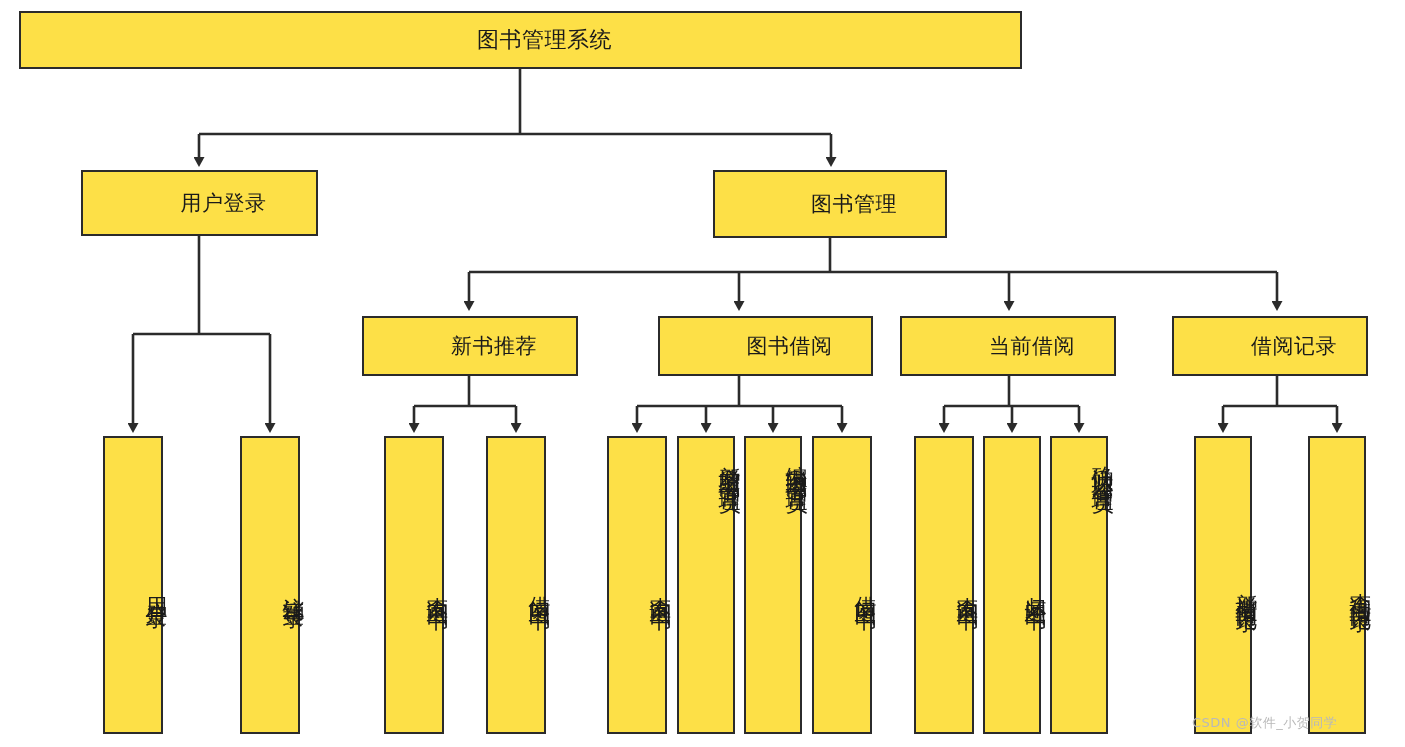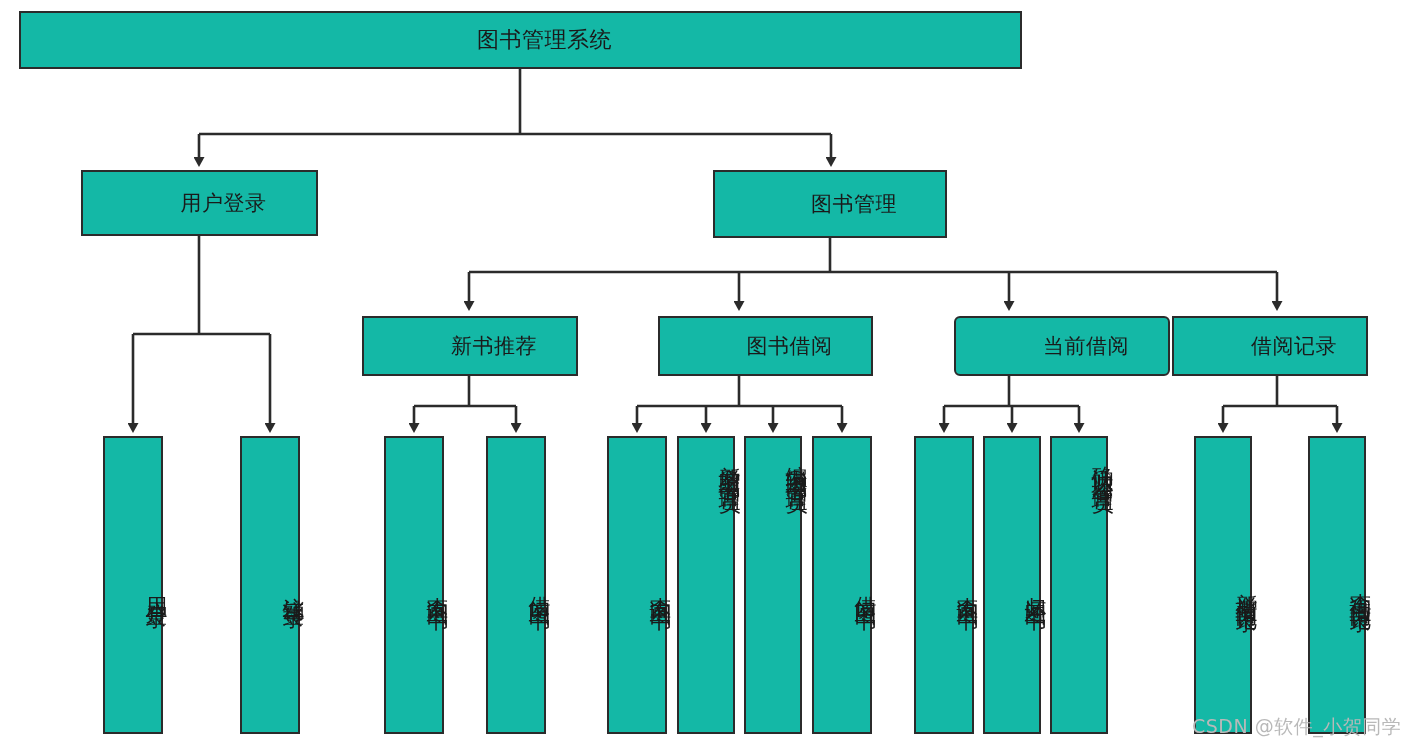--- a/index.html
+++ b/index.html
@@ -22,21 +22,21 @@
     position: absolute;
     left: 0;
     top: 0;
     width: 1405px;
     height: 747px;
     pointer-events: none;
   }
   .node {
     position: absolute;
     box-sizing: border-box;
-    background: #14b8a6;
+    background: #fde047;
     border: 2px solid #2b2b2b;
     display: flex;
     align-items: center;
     justify-content: center;
     color: #1a1a1a;
     line-height: 1.0;
     padding-left: 48px;
   }
   .node .lbl {
     display: block;
@@ -62,21 +62,21 @@
     letter-spacing: 4px;
     line-height: 1.05;
     white-space: nowrap;
   }
   .v-node.top-align {
     align-items: flex-start;
     padding-top: 10px;
   }
   .watermark {
     position: absolute;
-    font-size: 19px;
+    font-size: 13px;
     color: #b9b9b9;
     white-space: nowrap;
     letter-spacing: 0.5px;
     font-family: "DejaVu Sans", "Liberation Sans", sans-serif;
   }
 </style>
 </head>
 <body>
 
 <div id="canvas">
@@ -145,21 +145,21 @@
   </div>
 
   <div class="node h-node" style="left:713px; top:170px; width:234px; height:68px;">
     <span class="lbl">图书管理</span>
   </div>
 
   <div class="node h-node" style="left:658px; top:316px; width:215px; height:60px;">
     <span class="lbl">图书借阅</span>
   </div>
 
-  <div class="node h-node" style="left:954px; top:316px; width:216px; height:60px;border-radius:6px;">
+  <div class="node h-node" style="left:900px; top:316px; width:216px; height:60px;">
     <span class="lbl">当前借阅</span>
   </div>
 
   <div class="node h-node" style="left:1172px; top:316px; width:196px; height:60px;">
     <span class="lbl">借阅记录</span>
   </div>
 
   <div class="node v-node" style="left:103px; top:436px; width:60px; height:298px;">
     <span class="lbl">用户登录</span>
   </div>

